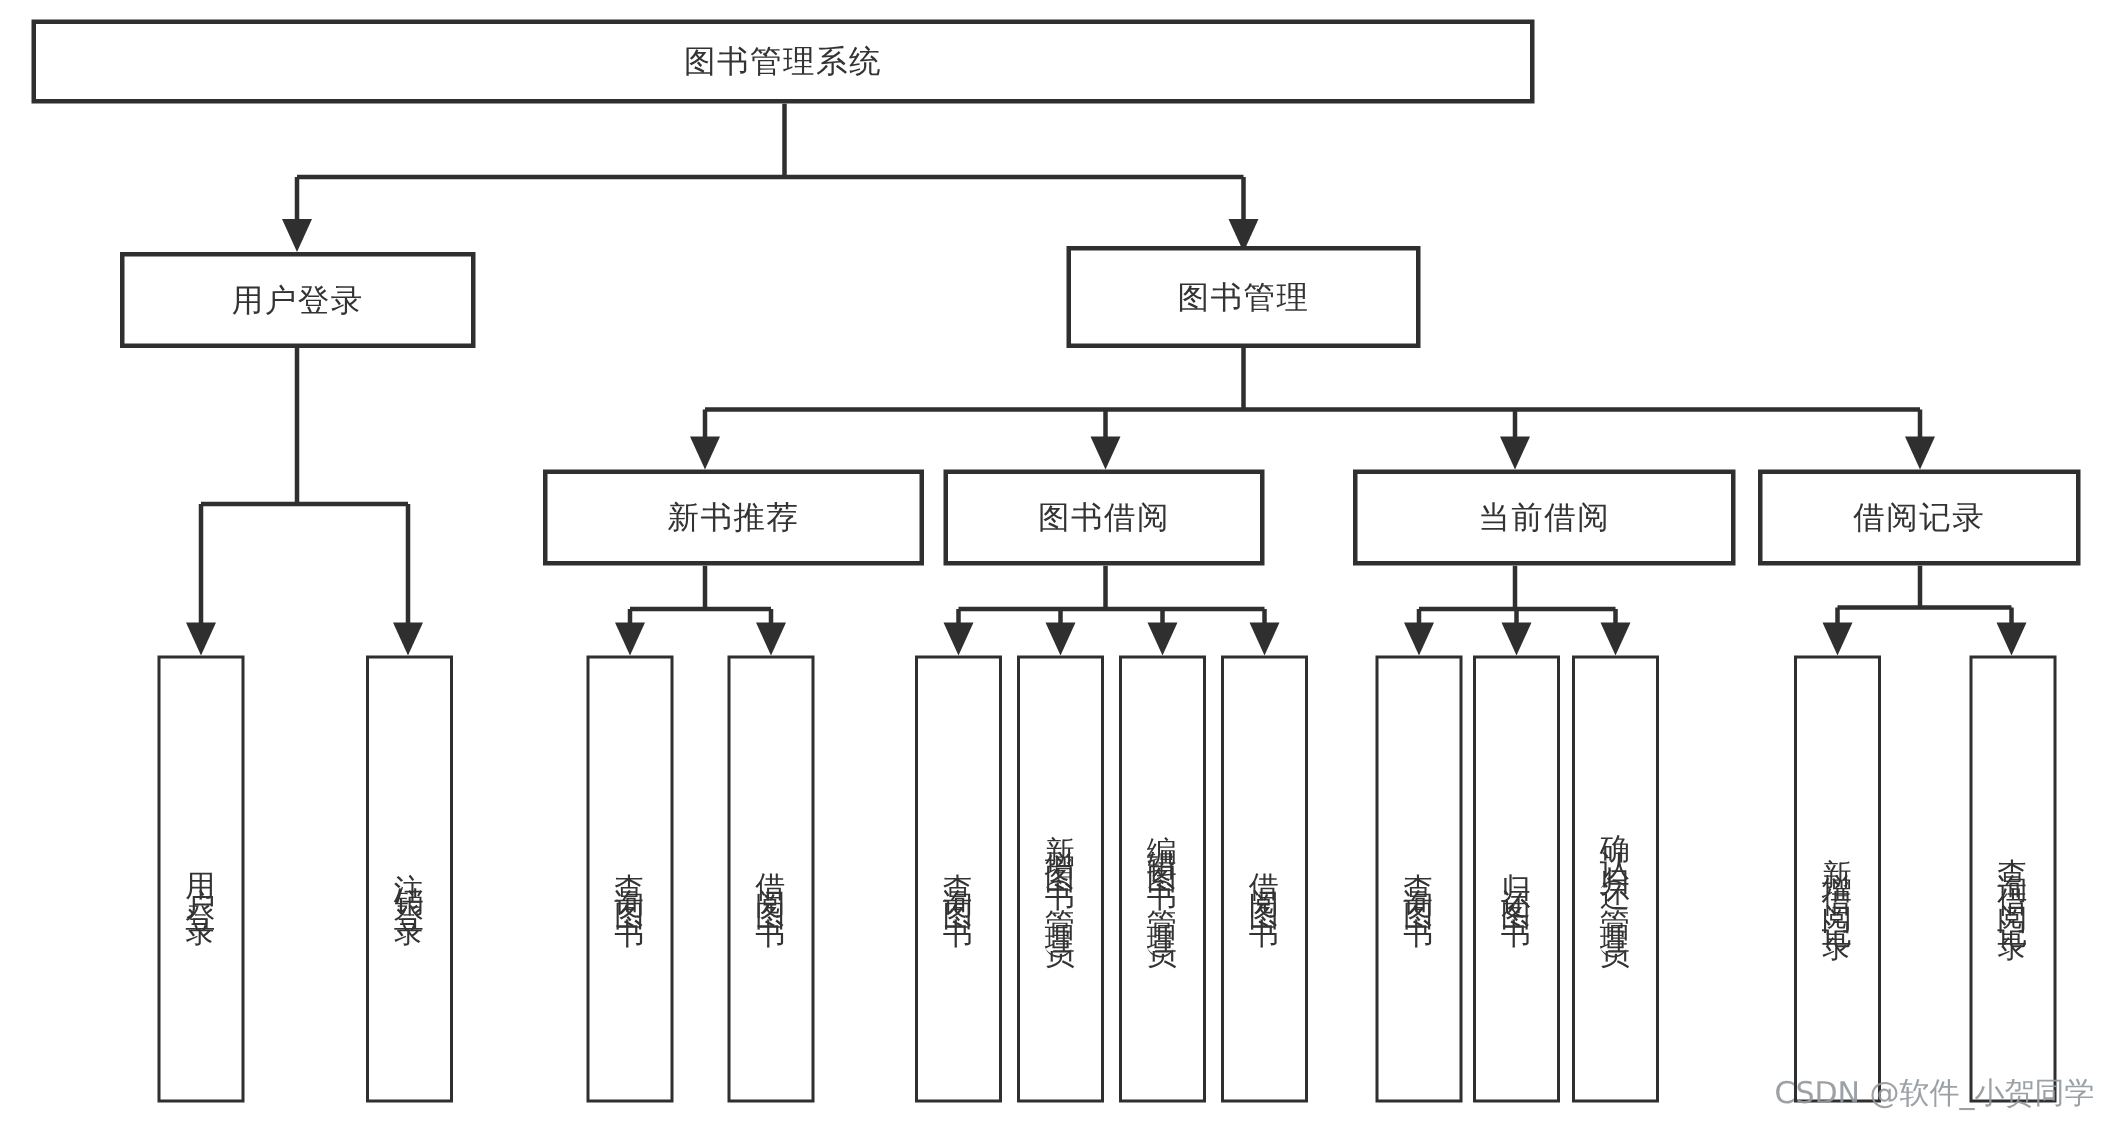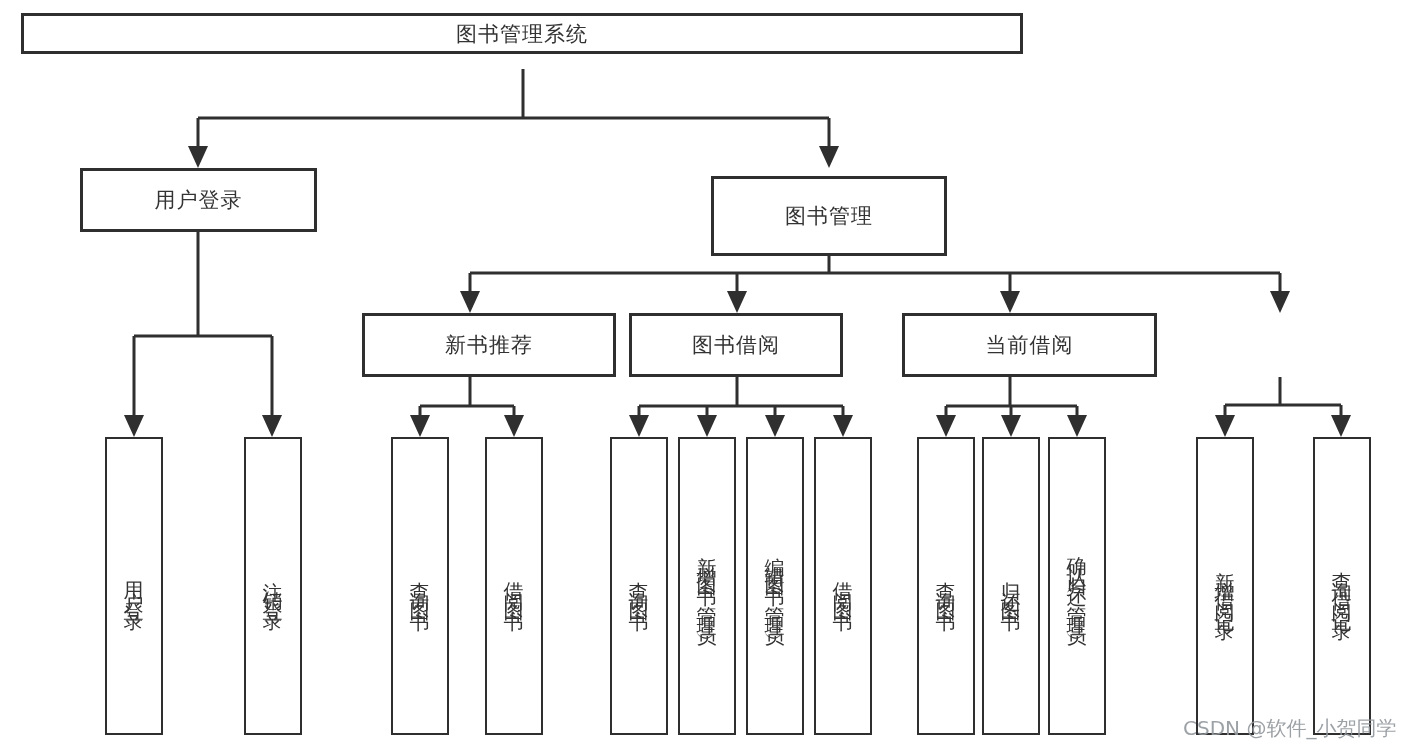--- a/index.html
+++ b/index.html
@@ -46,23 +46,23 @@
     overflow: hidden;
   }
   .leaf .vlbl {
     writing-mode: vertical-rl;
     font-size: 20px;
     letter-spacing: 10px;
     line-height: 1;
     color: #333333;
   }
   
-  #n-root        { left: 21px;   top: 13px;  width: 1002px; height: 41px; }
+  #n-root        { left: 21px;   top: 13px;  width: 1002px; height: 56px; }
   #n-user-login  { left: 80px;   top: 168px; width: 237px;  height: 64px; }
-  #n-book-mgmt   { left: 711px;  top: 176px; width: 236px;  height: 80px; }
+  #n-book-mgmt   { left: 711px;  top: 164px; width: 236px;  height: 68px; }
   #n-new-rec     { left: 362px;  top: 313px; width: 254px;  height: 64px; justify-content: center; }
   #n-book-borrow { left: 629px;  top: 313px; width: 214px;  height: 64px; font-family: Liberation Mono, monospace; }
   #n-cur-borrow  { left: 902px;  top: 313px; width: 255px;  height: 64px; }
   #n-records     { left: 1172px; top: 313px; width: 215px;  height: 64px; }
   #l-user-login    { left: 105px;  }
   #l-logout        { left: 244px;  }
   #l-query-a       { left: 391px;  }
   #l-borrow-a      { left: 485px;  }
   #l-query-b       { left: 610px;  }
   #l-add-book      { left: 678px;  }
@@ -141,20 +141,23 @@
 
   <div class="node" id="n-new-rec">
     <span class="lbl">新书推荐</span>
   </div>
   <div class="node" id="n-book-borrow">
     <span class="lbl">图书借阅</span>
   </div>
   <div class="node" id="n-cur-borrow">
     <span class="lbl">当前借阅</span>
   </div>
+  <div class="node" id="n-records">
+    <span class="lbl">借阅记录</span>
+  </div>
 
   <div class="leaf" id="l-user-login">
     <span class="vlbl">用户登录</span>
   </div>
   <div class="leaf" id="l-logout">
     <span class="vlbl">注销登录</span>
   </div>
   <div class="leaf" id="l-query-a">
     <span class="vlbl">查询图书</span>
   </div>

